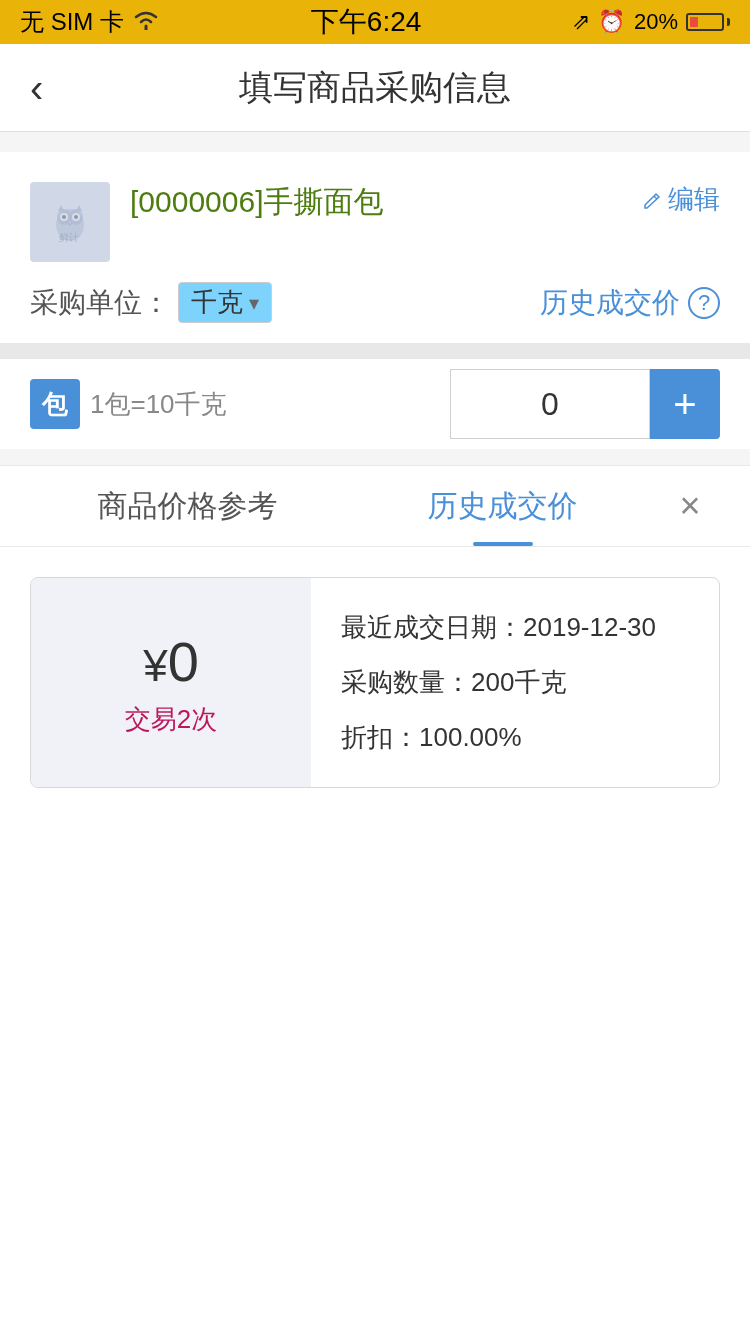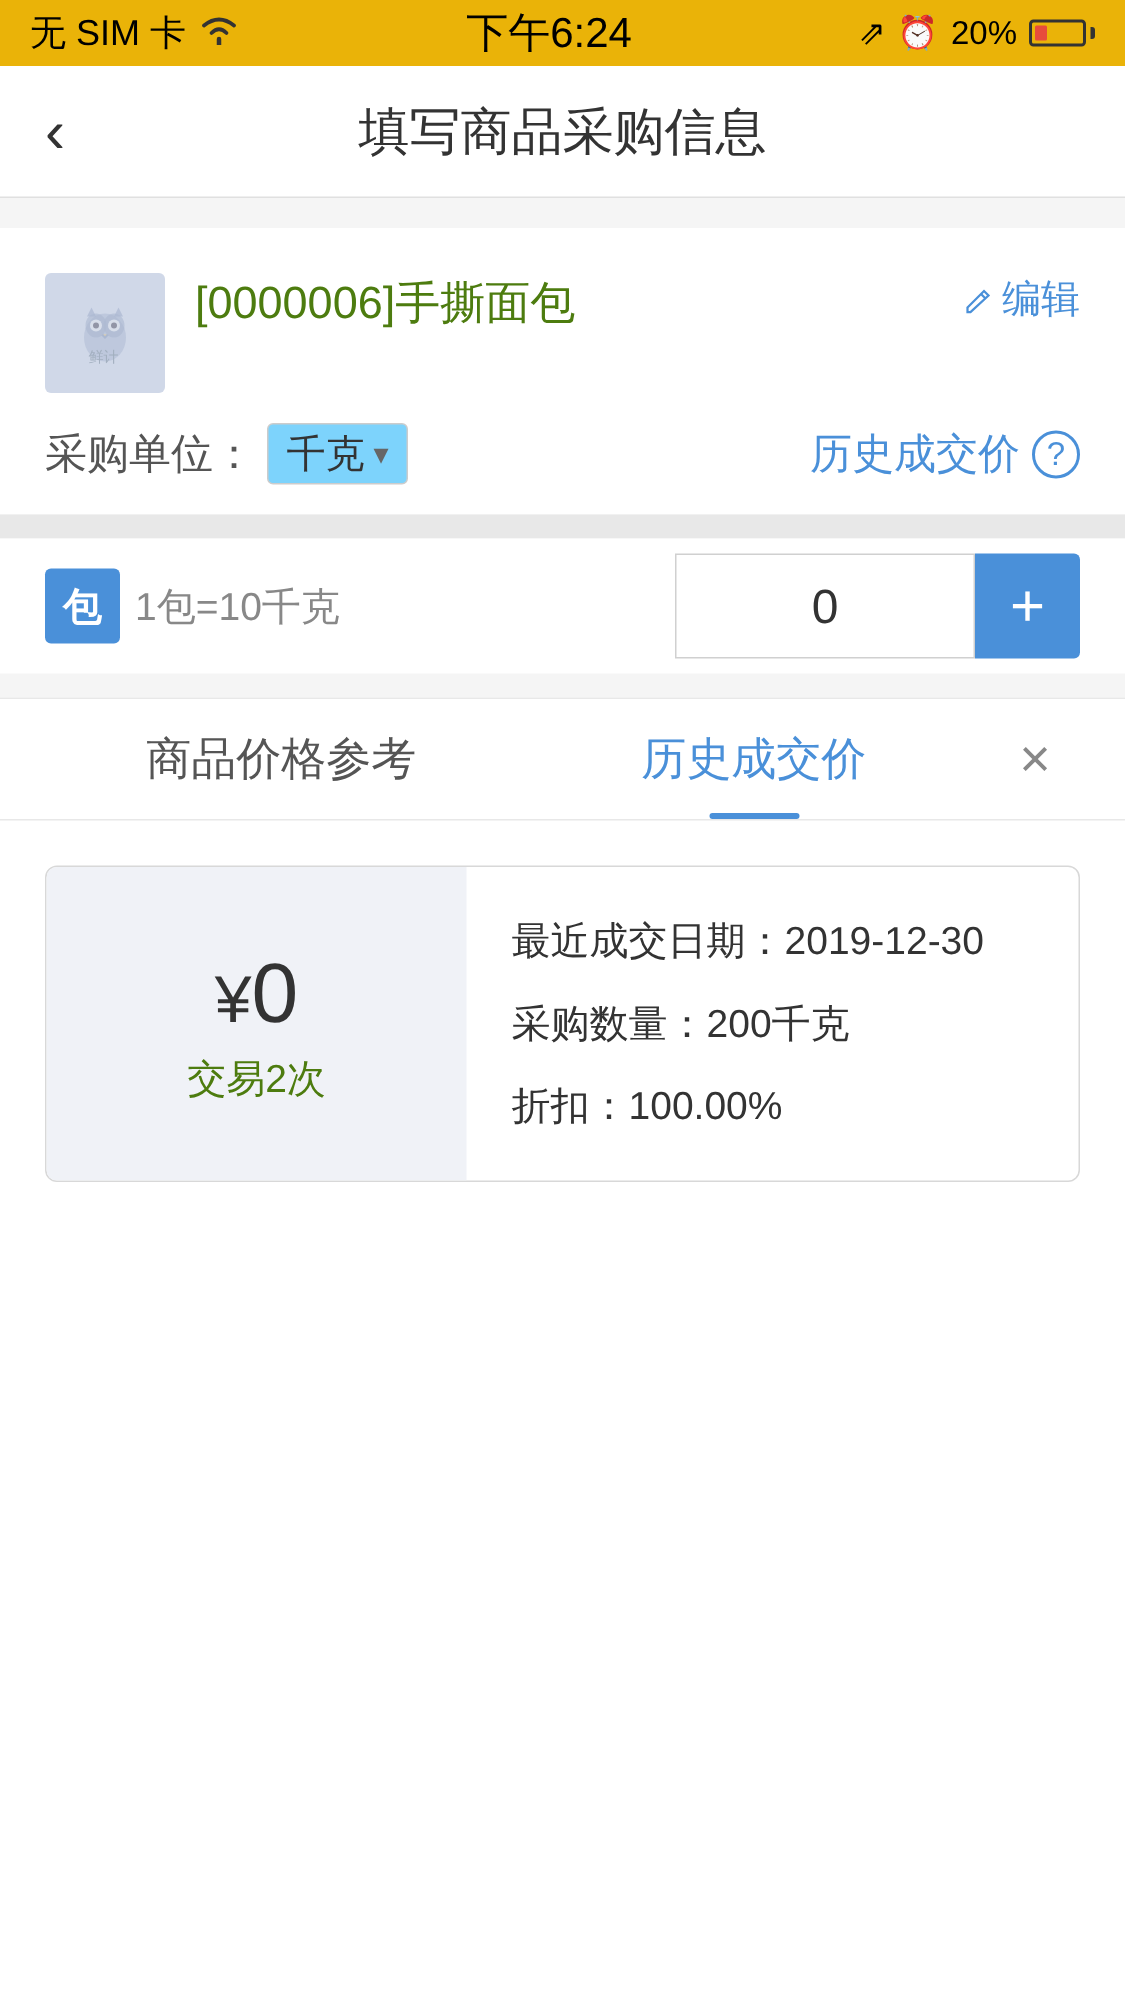--- a/index.html
+++ b/index.html
@@ -326,21 +326,21 @@
       flex-shrink: 0;
     }
     .price-value {
       font-size: 56px;
       color: #333;
       font-weight: 400;
     }
     .price-yen { font-size: 44px; }
     .price-transactions {
       font-size: 26px;
-      color: #4d7c0f;
+      color: #be185d;
       margin-top: 8px;
     }
     .price-card-right {
       flex: 1;
       padding: 30px 30px;
       display: flex;
       flex-direction: column;
       gap: 16px;
     }
     .price-detail-row {

